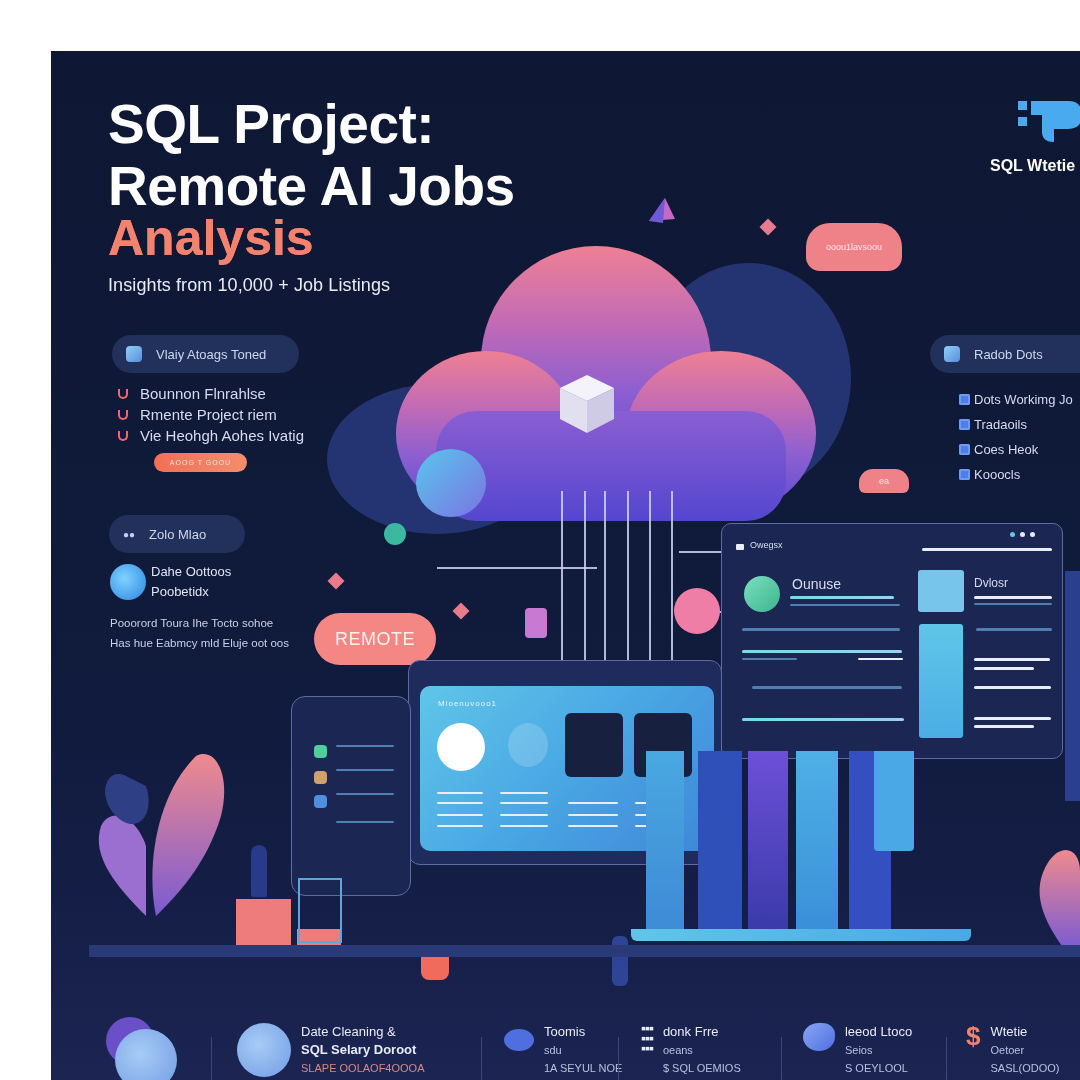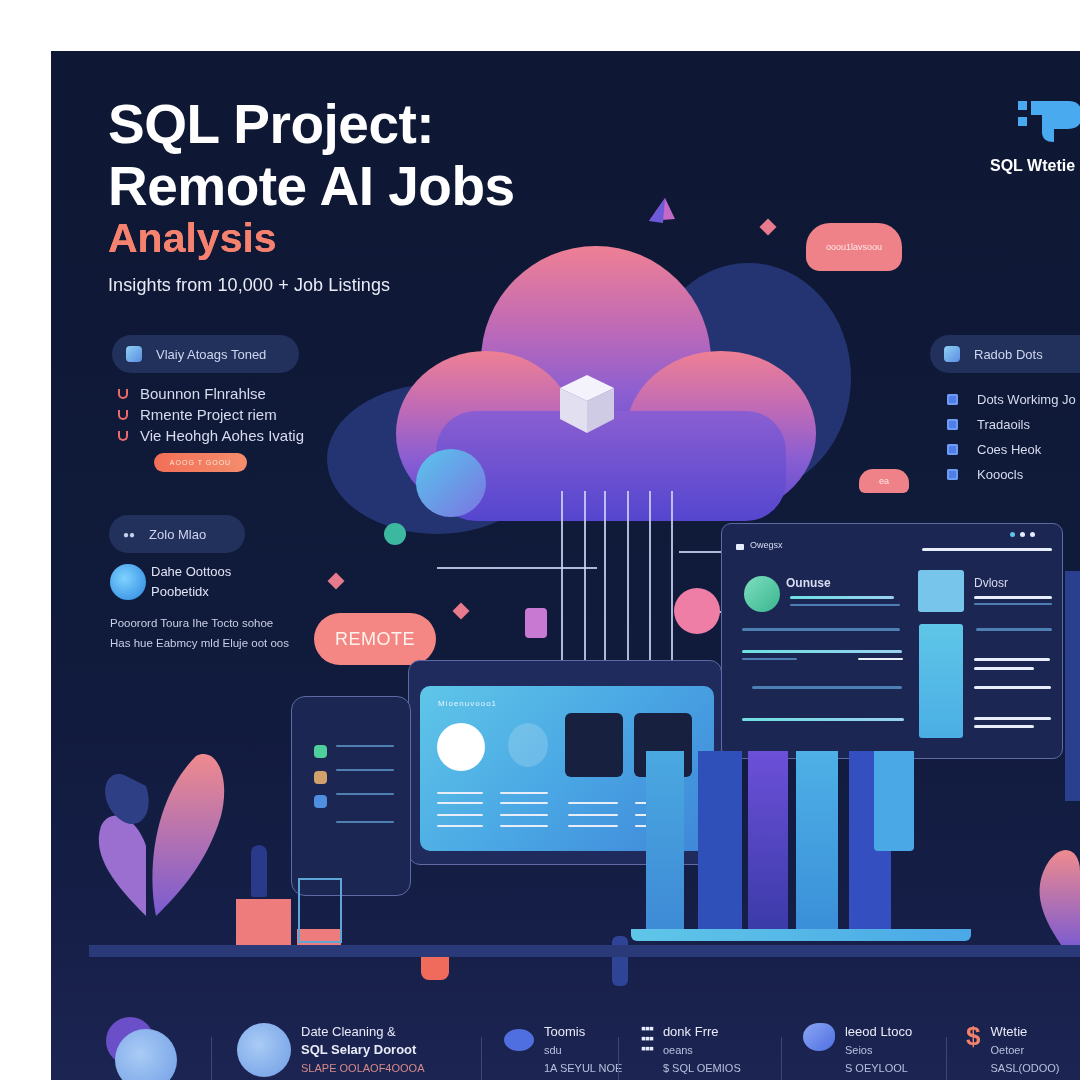--- a/index.html
+++ b/index.html
@@ -8,42 +8,42 @@
 
   .canvas {
     position: absolute; left: 51px; top: 51px; width: 1029px; height: 1029px;
     background: linear-gradient(180deg, #0e1834 0%, #101a3a 55%, #141d44 80%, #1c2452 100%);
     overflow: hidden;
   }
   .abs { position: absolute; }
 
   
   .title { left: 57px; top: 42px; color: #ffffff; font-weight: 700; font-size: 55px; line-height: 62px; letter-spacing: -0.5px; }
-  .title-accent { left: 57px; top: 162px; font-weight: 700; font-size: 41px; line-height: 50px;
+  .title-accent { left: 57px; top: 162px; font-weight: 700; font-size: 50px; line-height: 50px;
     background: linear-gradient(90deg, #f58b6b, #f06e7c); -webkit-background-clip: text; background-clip: text; color: transparent; color: #f4826e; }
   .subtitle { left: 57px; top: 224px; color: #e9ecf6; font-size: 18px; letter-spacing: 0.1px; }
 
   
   .logo-mark { left: 967px; top: 47px; width: 70px; height: 46px; }
   .logo-text { left: 939px; top: 106px; color: #ffffff; font-weight: 700; font-size: 16px; white-space: nowrap; }
 
   
   .pill { background: #22305c; border-radius: 20px; height: 38px; display: flex; align-items: center; padding: 0 14px; color: #cfd5ee; font-size: 13px; gap: 14px; }
   .pill .ico { width: 16px; height: 16px; border-radius: 4px; background: linear-gradient(135deg, #8ed0f5, #5b8de0); }
   .list { color: #d7dbee; font-size: 15px; }
   .list li { list-style: none; display: flex; align-items: center; gap: 12px; height: 21px; }
   .check { width: 10px; height: 10px; border: 2px solid #ee6a6a; border-top: none; border-radius: 0 0 6px 6px; }
   .cta { left: 103px; top: 402px; width: 93px; height: 19px; border-radius: 10px; background: linear-gradient(90deg, #f26f56, #f48d6d);
     color: #ffe4da; font-size: 7px; letter-spacing: 1px; display: flex; align-items: center; justify-content: center; }
   .desc { left: 59px; top: 562px; width: 180px; color: #c9cfe6; font-size: 11.5px; line-height: 20px; }
   .round-ico { left: 59px; top: 513px; width: 36px; height: 36px; border-radius: 50%; background: radial-gradient(circle at 40% 40%, #7fd2ff, #2a86e0); }
 
   
   .rlist { left: 896px; top: 336px; color: #d7dbee; font-size: 13px; }
-  .rlist li { list-style: none; display: flex; align-items: center; gap: 19px; height: 25px; }
+  .rlist li { list-style: none; display: flex; align-items: center; gap: 4px; height: 25px; margin-left: 12px; }
   .sq { width: 11px; height: 11px; background: #4f7ee8; border-radius: 2px; box-shadow: inset 0 0 0 2px #6f9cf3; }
 
   
   .cloud-back { background: #283a7c; border-radius: 50%; opacity: 0.85; }
   .cloud-main { background: linear-gradient(180deg, #ee8094 0%, #c06ab6 35%, #8a5ed2 65%, #5a4bd0 100%); border-radius: 50%; }
   .line-v { width: 2px; background: #cdd3f3; opacity: 0.85; }
   .line-h { height: 2px; background: #cdd3f3; opacity: 0.85; }
 
   
   .panel-dark { background: #1b2752; border: 1.5px solid #5d6aa3; border-radius: 10px; }
@@ -188,21 +188,21 @@
   <div class="abs panel-dark" style="left:670px; top:472px; width:342px; height:236px;">
     <div class="abs" style="left:14px; top:20px; width:8px; height:6px; background:#e8ecff; border-radius:1px;"></div>
     <div class="abs" style="left:28px; top:16px; color:#d7dcf2; font-size:9px;">Owegsx</div>
     <div class="abs bar" style="left:200px; top:24px; width:130px;"></div>
     <div class="abs" style="left:288px; top:8px; display:flex; gap:5px;">
       <span class="dot" style="background:#5fc6e8;"></span>
         <span class="dot"></span>
         <span class="dot"></span>
     </div>
     <div class="abs" style="left:22px; top:52px; width:36px; height:36px; border-radius:50%; background:linear-gradient(135deg,#7ee0c0,#3ab48e);"></div>
-    <div class="abs" style="left:64px; top:52px; color:#d7dcf2; font-size:12px;font-weight:bold;">Ounuse</div>
+    <div class="abs" style="left:70px; top:52px; color:#d7dcf2; font-size:14px;">Ounuse</div>
     <div class="abs bar teal" style="left:68px; top:72px; width:104px;"></div>
     <div class="abs bar dim" style="left:68px; top:80px; width:110px; height:2px;"></div>
     <div class="abs" style="left:196px; top:46px; width:46px; height:42px; background:#77c5ea; border-radius:3px;"></div>
     <div class="abs" style="left:252px; top:52px; color:#d7dcf2; font-size:12px;">Dvlosr</div>
     <div class="abs bar" style="left:252px; top:72px; width:78px;"></div>
     <div class="abs bar dim" style="left:252px; top:79px; width:78px; height:2px;"></div>
     <div class="abs bar dim" style="left:20px; top:104px; width:158px;"></div>
     <div class="abs bar teal" style="left:20px; top:126px; width:160px;"></div>
     <div class="abs bar dim" style="left:20px; top:134px; width:55px; height:2px;"></div>
     <div class="abs bar" style="left:136px; top:134px; width:45px; height:2px;"></div>

